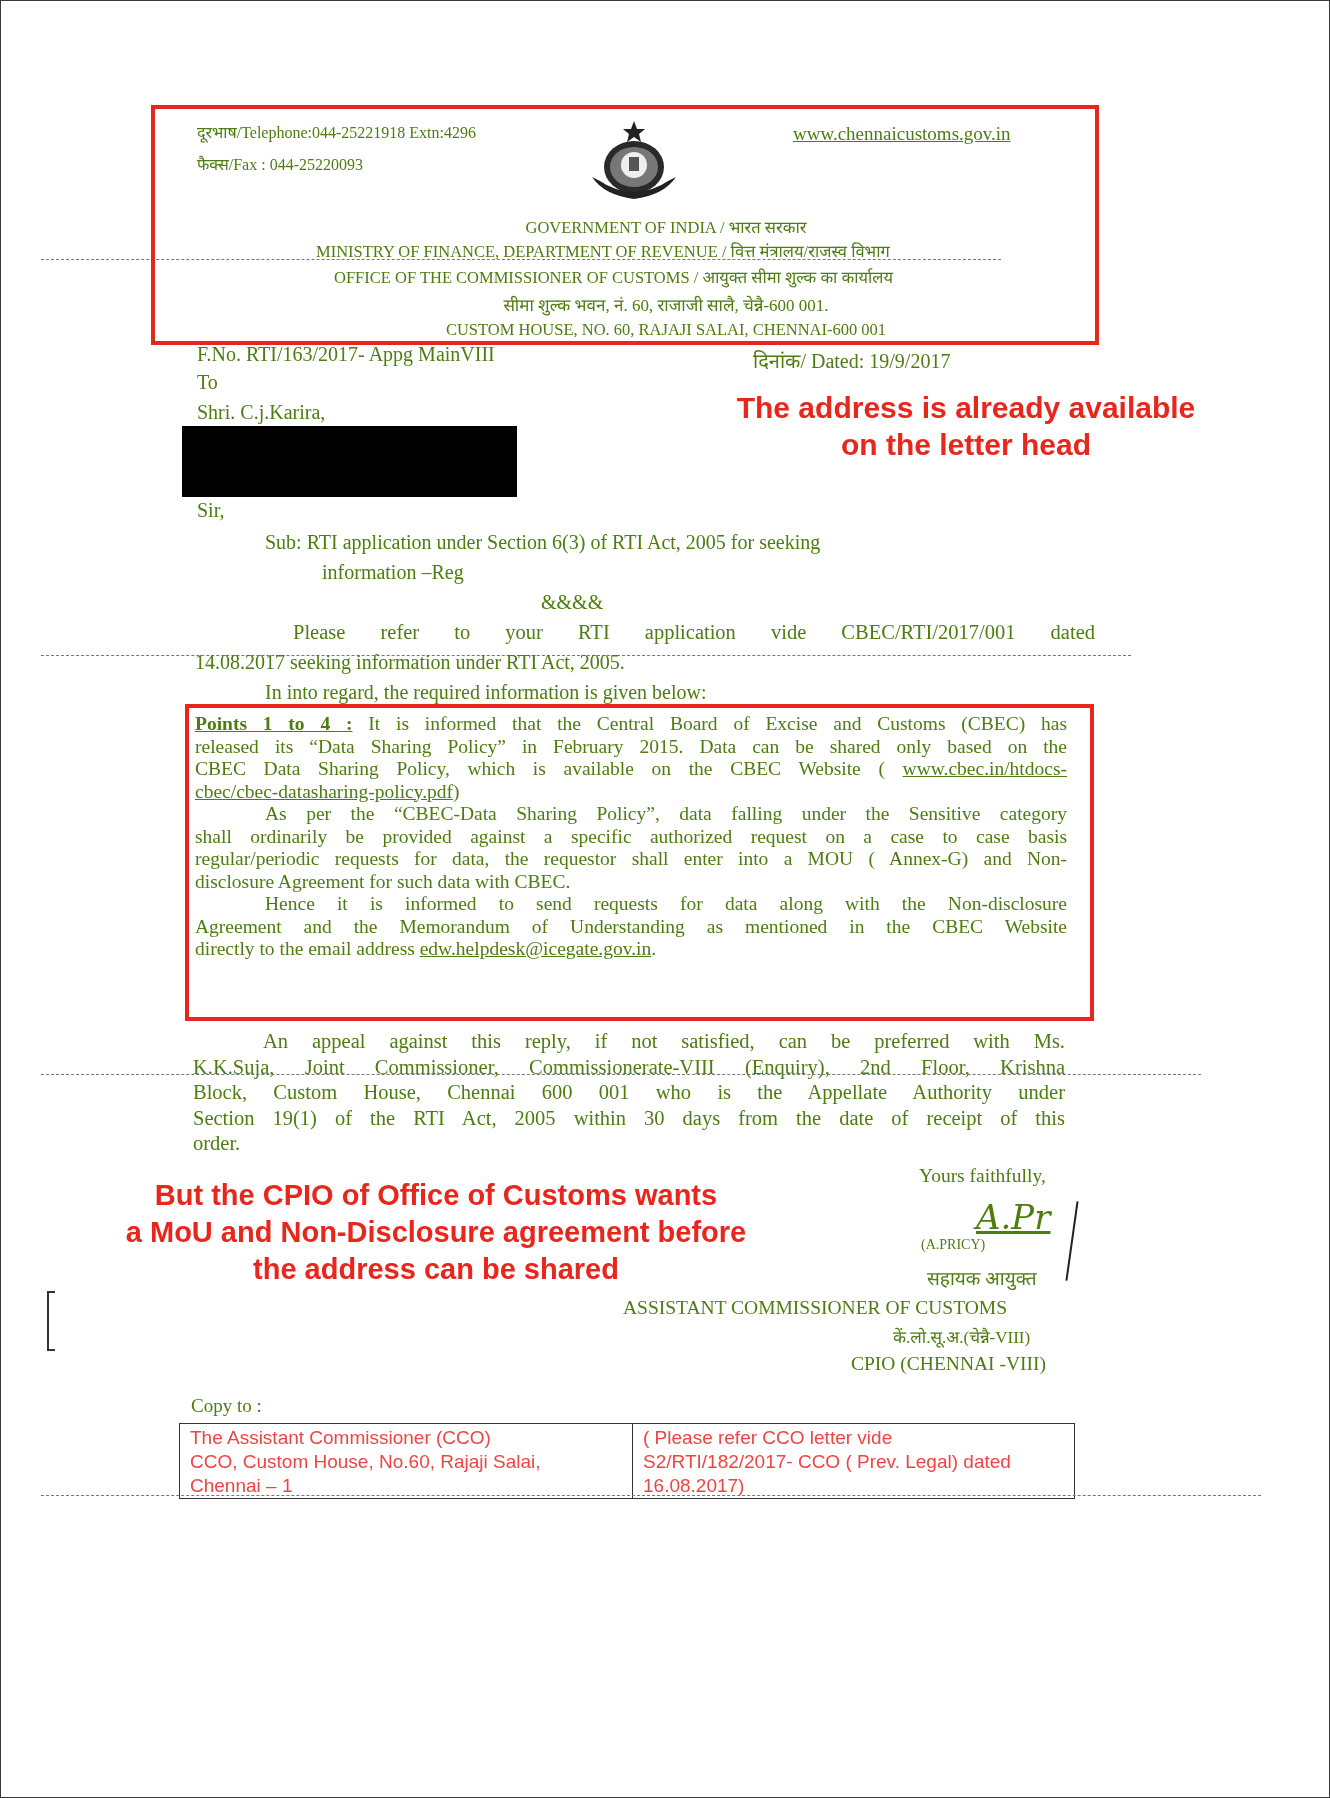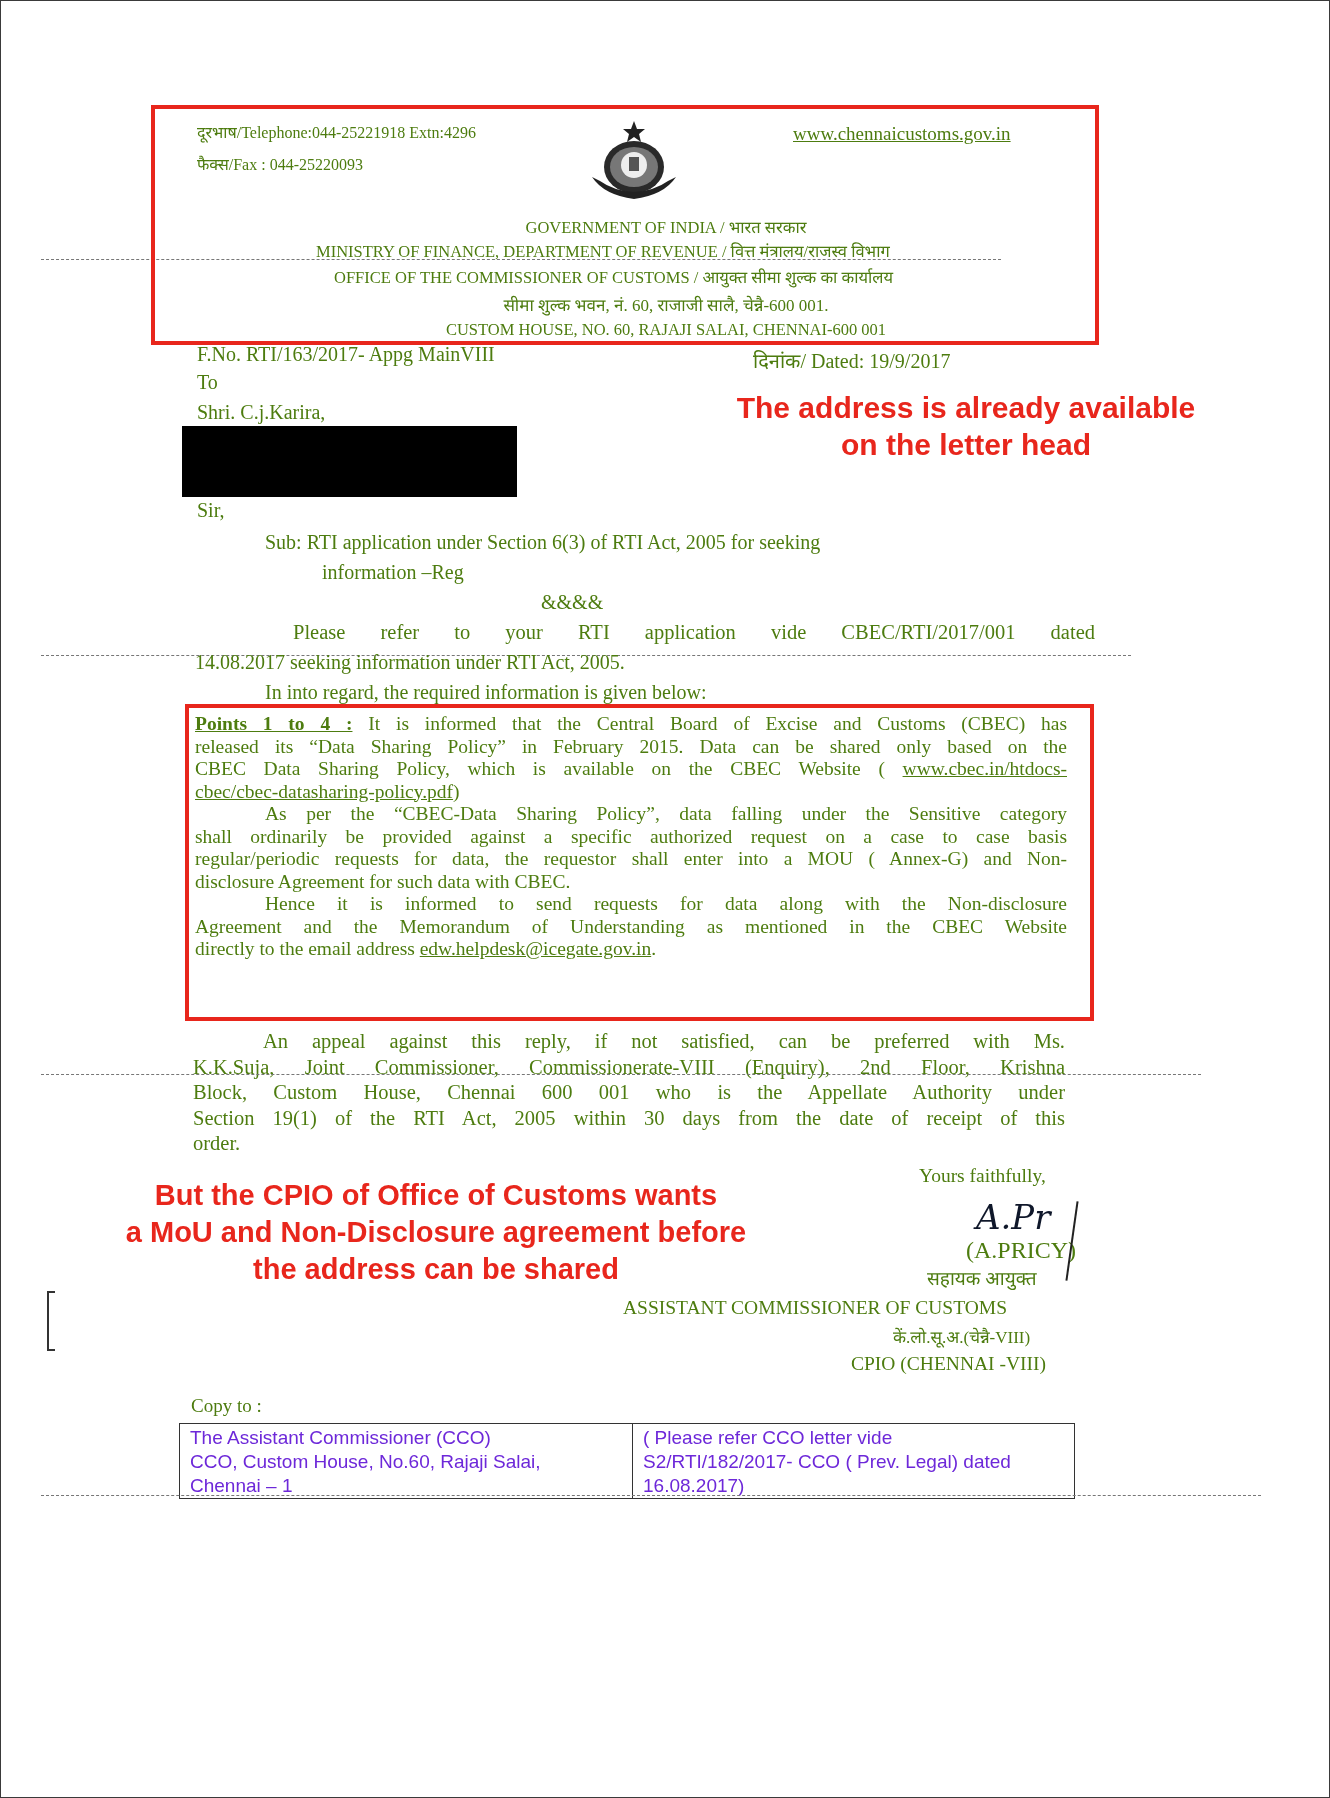--- a/index.html
+++ b/index.html
@@ -20,21 +20,21 @@
       position: absolute; height: 0; border-top: 1px dashed #777;
     }
     .ul { text-decoration: underline; }
     .justify { text-align: justify; text-align-last: justify; }
     .emblem {
       position: absolute; left: 583px; top: 118px; width: 100px; height: 86px;
     }
     table.copy {
       position: absolute; left: 178px; top: 1422px; width: 896px;
       border-collapse: collapse; font-family: "Liberation Sans", "DejaVu Sans", sans-serif;
-      font-size: 19px; color: #6d28d9;
+      font-size: 19px; color: #ef4444;
     }
     table.copy td { border: 1.5px solid #333; vertical-align: top; padding: 2px 10px 0 10px; line-height: 24px; }
   </style>
 </head>
 <body>
 
 <div class="page">
 
   <div class="abs serif" style="left:196px;top:120px;font-size:16px;">दूरभाष/Telephone:044-25221918 Extn:4296</div>
   <div class="abs serif" style="left:196px;top:152px;font-size:16px;">फैक्स/Fax : 044-25220093</div>
@@ -105,22 +105,22 @@
   </div>
   <div class="dash" style="left:40px;top:1073px;width:1160px;"></div>
 
   <div class="annot" style="left:90px;top:1176px;width:690px;font-size:29px;">
     <div>But the CPIO of Office of Customs wants</div>
     <div>a MoU and Non-Disclosure agreement before</div>
     <div>the address can be shared</div>
   </div>
 
   <div class="abs sans" style="left:918px;top:1164px;font-size:19.5px;">Yours faithfully,</div>
-  <div class="abs" style="left:975px;top:1196px;font-family:'DejaVu Serif',serif;font-style:italic;font-size:34px;color:#0f172a;">A.Pr</div>
-  <div class="abs sans" style="left:965px;top:1236px;font-size:24px;">(A.PRICY)</div>
+  <div class="abs" style="left:975px;top:1196px;font-family:'DejaVu Serif',serif;font-style:italic;font-size:34px;color:#4d7c0f;text-decoration:underline;">A.Pr</div>
+  <div class="abs sans" style="left:920px;top:1236px;font-size:14px;">(A.PRICY)</div>
   <div class="abs" style="left:1070px;top:1200px;width:2px;height:80px;background:#222;transform:rotate(8deg);"></div>
   <div class="abs sans" style="left:926px;top:1264px;font-size:19px;">सहायक आयुक्त</div>
   <div class="abs sans" style="left:622px;top:1296px;font-size:19.5px;">ASSISTANT COMMISSIONER OF CUSTOMS</div>
   <div class="abs sans" style="left:892px;top:1324px;font-size:17px;">कें.लो.सू.अ.(चेन्नै-VIII)</div>
   <div class="abs sans" style="left:850px;top:1352px;font-size:19.5px;">CPIO (CHENNAI -VIII)</div>
 
   <div class="abs sans" style="left:190px;top:1394px;font-size:19px;">Copy to :</div>
   <table class="copy">
     <tbody>
         <tr>

